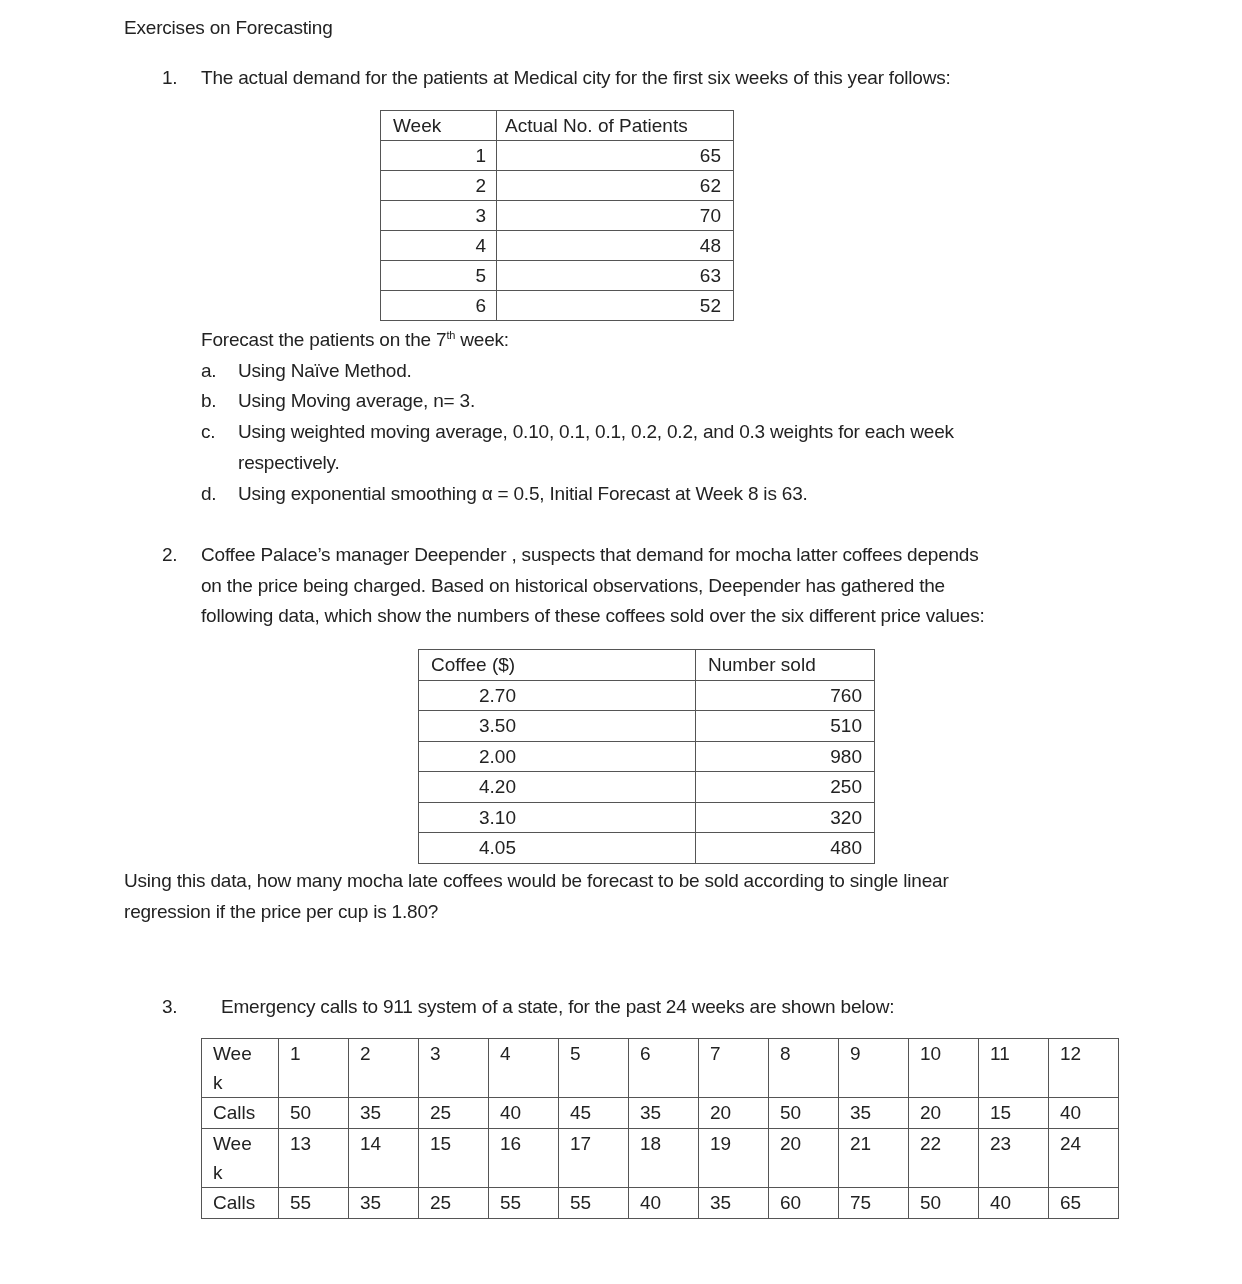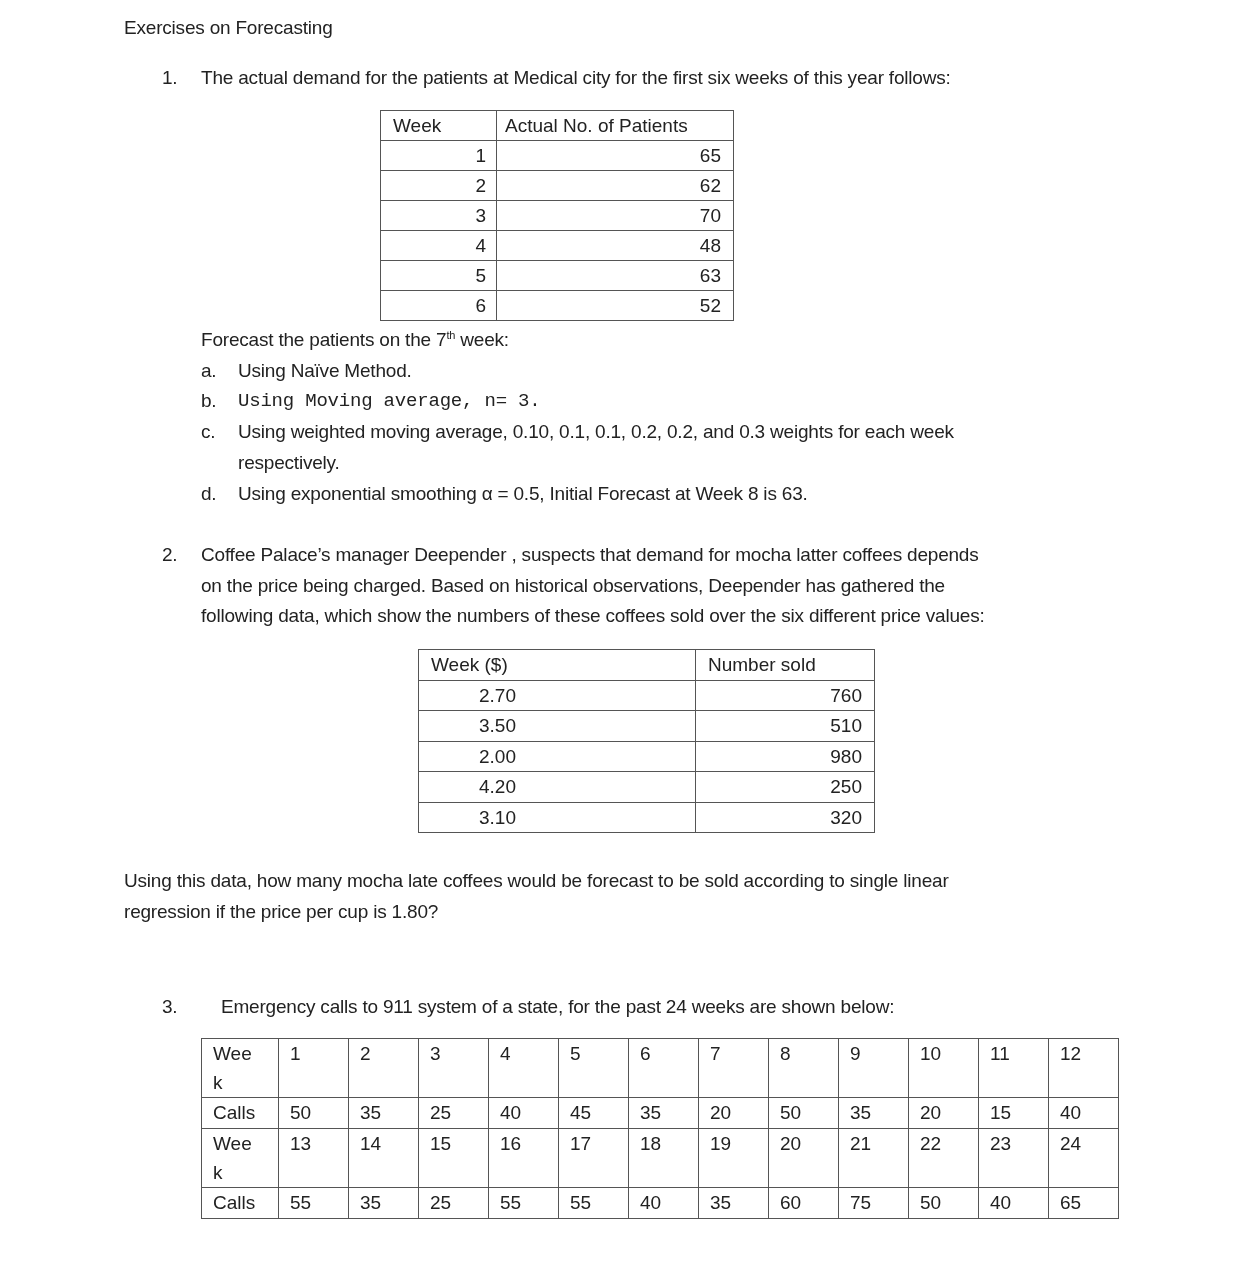--- a/index.html
+++ b/index.html
@@ -94,38 +94,38 @@
   </tr>
 </tbody>
   </table>
 
 <div class="line" style="left:201px; top:329px;"><span>Forecast the patients on the 7</span><span class="sup">th</span><span> week:</span></div>
 
 <div class="line" style="left:201px; top:360px;">a.</div>
 <div class="line" style="left:238px; top:360px;">Using Naïve Method.</div>
 
 <div class="line" style="left:201px; top:390px;">b.</div>
-<div class="line" style="left:238px; top:390px;font-family:Liberation Mono, monospace;">Using Moving average, n= 3.</div>
+<div class="line" style="left:238px; top:390px;">Using Moving average, n= 3.</div>
 
 <div class="line" style="left:201px; top:421px;">c.</div>
 <div class="line" style="left:238px; top:421px;">Using weighted moving average, 0.10, 0.1, 0.1, 0.2, 0.2, and 0.3 weights for each week</div>
 <div class="line" style="left:238px; top:452px;">respectively.</div>
 
 <div class="line" style="left:201px; top:483px;">d.</div>
 <div class="line" style="left:238px; top:483px;">Using exponential smoothing α = 0.5, Initial Forecast at Week 8 is 63.</div>
 
 <div class="line" style="left:162px; top:544px;">2.</div>
 <div class="line" style="left:201px; top:544px;">Coffee Palace’s manager Deepender , suspects that demand for mocha latter coffees depends</div>
 <div class="line" style="left:201px; top:575px;">on the price being charged. Based on historical observations, Deepender has gathered the</div>
 <div class="line" style="left:201px; top:605px;">following data, which show the numbers of these coffees sold over the six different price values:</div>
 
 <table class="t2" style="left:418px; top:649px;">
   <tbody>
       <tr>
-    <td class="p ph">Week ($)</td>
+    <td class="p ph">Coffee ($)</td>
     <td class="n nh">Number sold</td>
   </tr>
   <tr>
     <td class="p">2.70</td>
     <td class="n">760</td>
   </tr>
   <tr>
     <td class="p">3.50</td>
     <td class="n">510</td>
   </tr>
@@ -133,20 +133,24 @@
     <td class="p">2.00</td>
     <td class="n">980</td>
   </tr>
   <tr>
     <td class="p">4.20</td>
     <td class="n">250</td>
   </tr>
   <tr>
     <td class="p">3.10</td>
     <td class="n">320</td>
+  </tr>
+  <tr>
+    <td class="p">4.05</td>
+    <td class="n">480</td>
   </tr>
 </tbody>
   </table>
 
 <div class="line" style="left:124px; top:870px;">Using this data, how many mocha late coffees would be forecast to be sold according to single linear</div>
 <div class="line" style="left:124px; top:901px;">regression if the price per cup is 1.80?</div>
 
 <div class="line" style="left:162px; top:996px;">3.</div>
 <div class="line" style="left:201px; top:996px;margin-left:20px;">Emergency calls to 911 system of a state, for the past 24 weeks are shown below:</div>
 

